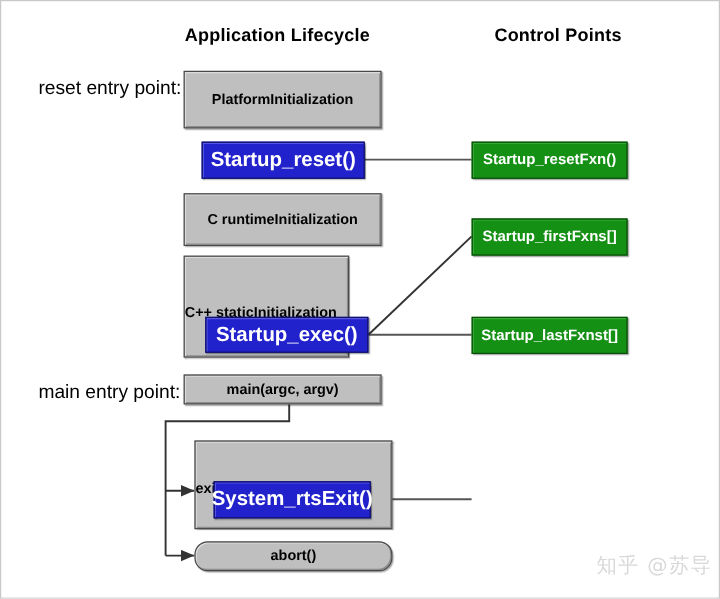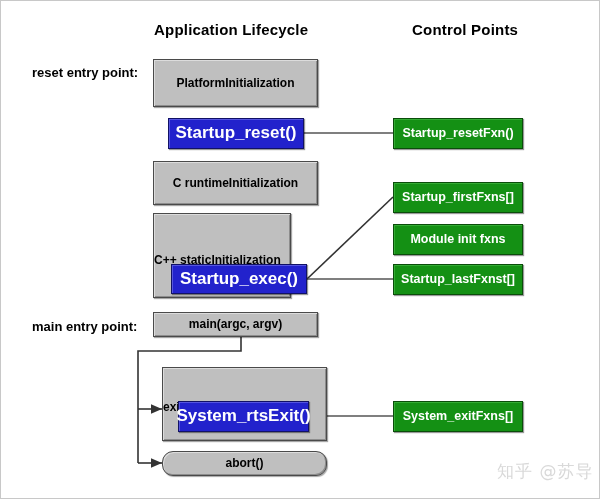--- a/index.html
+++ b/index.html
@@ -27,22 +27,22 @@
   .col-head {
     position: absolute;
     font-size: 15px;
     font-weight: bold;
     color: #000000;
     white-space: nowrap;
     letter-spacing: 0.2px;
   }
   .side-label {
     position: absolute;
-    font-size: 13px;
-    font-weight: bold;
+    font-size: 16px;
+    font-weight: normal;
     color: #000000;
     white-space: nowrap;
   }
   .node {
     position: absolute;
     box-sizing: border-box;
     display: flex;
     flex-direction: row;
     align-items: center;
     justify-content: center;
@@ -152,27 +152,21 @@
   </div>
 
   <div class="node node-green" style="left:392px; top:117px; width:130px; height:31px;">
     <span class="node-line2">Startup_resetFxn()</span>
   </div>
 
   <div class="node node-green" style="left:392px; top:181px; width:130px; height:31px;">
     <span class="node-line2">Startup_firstFxns[]</span>
   </div>
 
-  <div class="node node-green" style="left:392px; top:223px; width:130px; height:31px;">
-    <span class="node-line2">Module init fxns</span>
-  </div>
 
   <div class="node node-green" style="left:392px; top:263px; width:130px; height:31px;">
     <span class="node-line2">Startup_lastFxnst[]</span>
   </div>
 
-  <div class="node node-green" style="left:392px; top:400px; width:130px; height:31px;">
-    <span class="node-line2">System_exitFxns[]</span>
-  </div>
 
   <div class="watermark" style="left:496px; top:459px;">知乎 @苏导</div>
 
 </div>
 
 </body></html>

